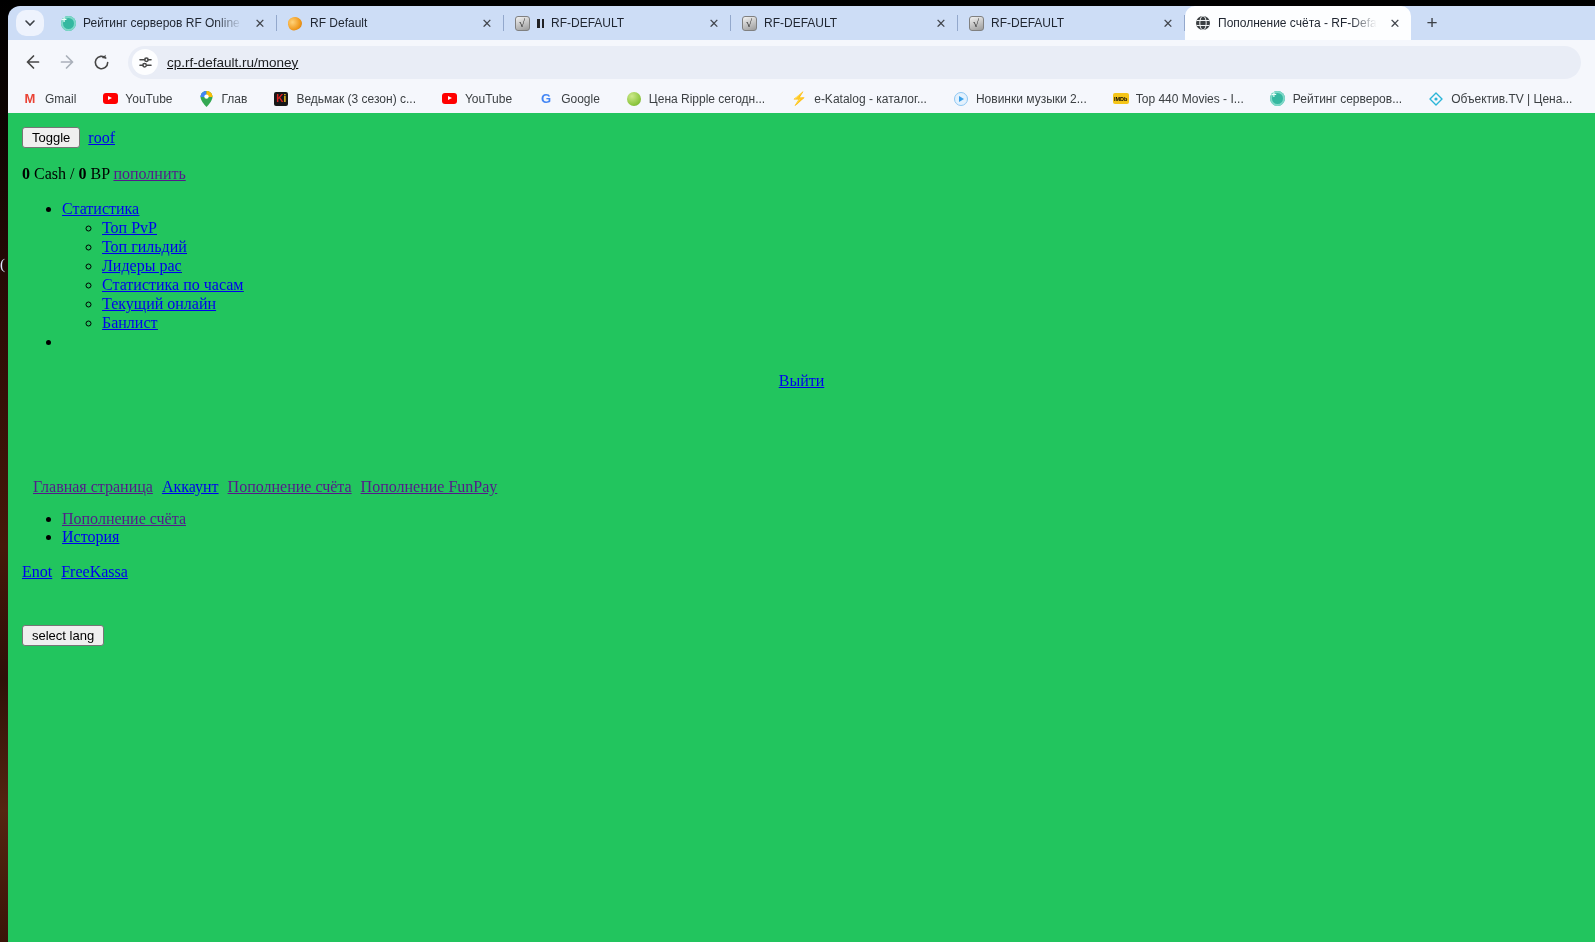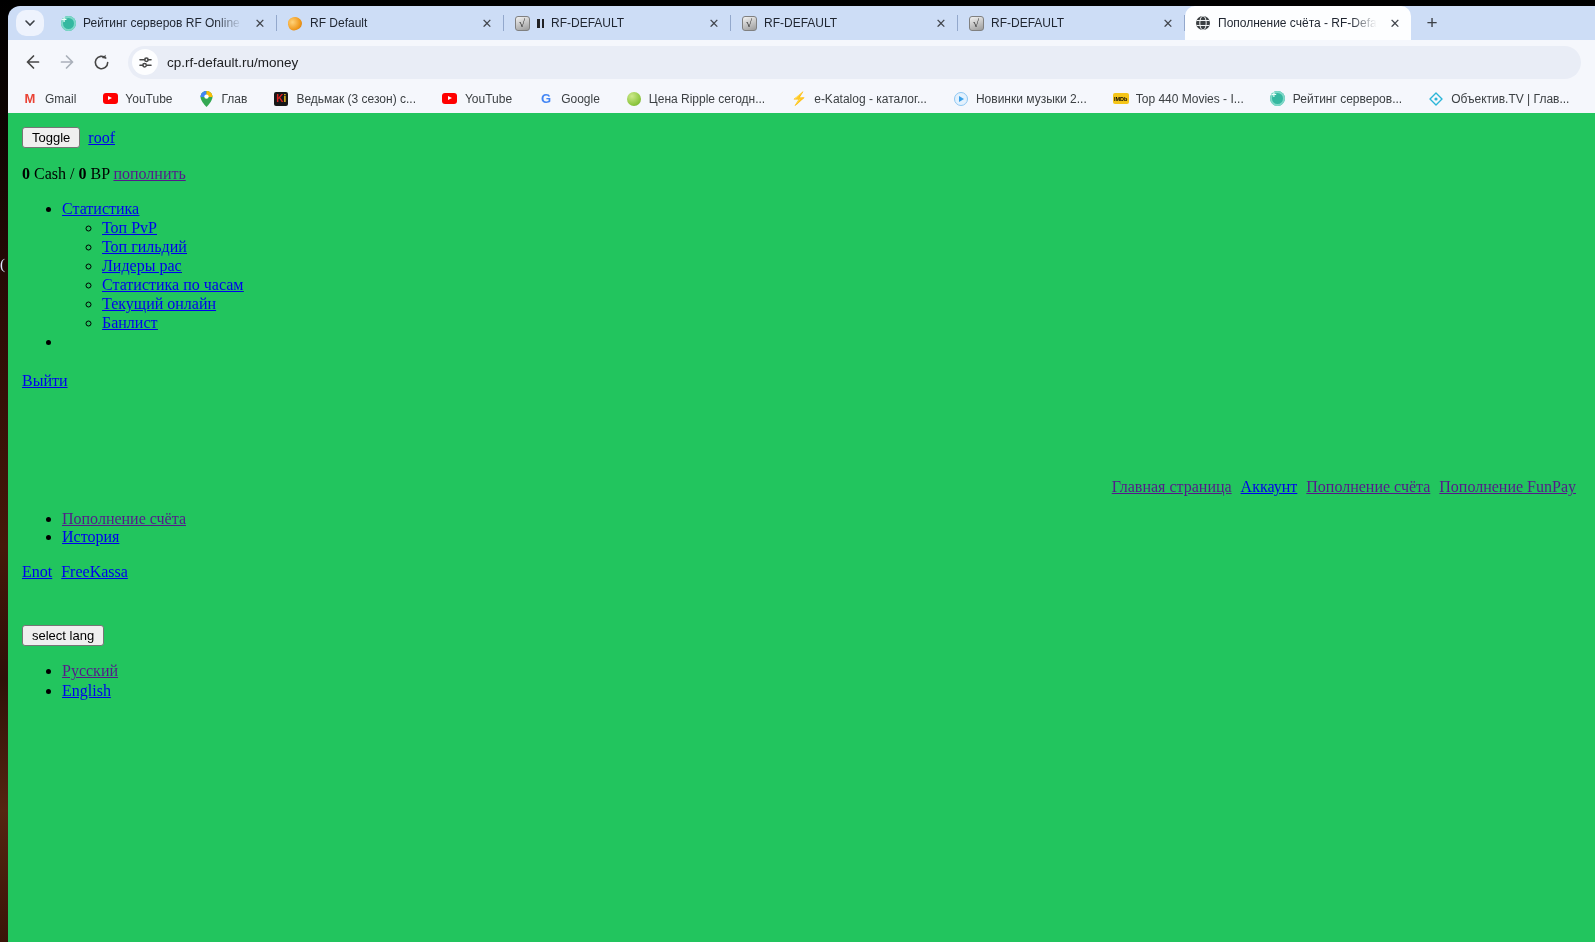--- a/index.html
+++ b/index.html
@@ -41,21 +41,21 @@
   .icon-globe { width:16px; height:16px; }
   .media-pause { display:flex; gap:2px; flex:none; }
   .media-pause i { width:2.5px; height:9px; background:#202124; }
   .newtab { width:26px; height:26px; margin-left:8px; align-self:center; display:flex; align-items:center;
     justify-content:center; color:#3d4147; font-size:19px; flex:none; }
 
   
   .toolbar { height:44px; background:#f5f7fc; display:flex; align-items:center; padding:0 14px 0 10px; gap:4px; flex:none; }
   .navbtn { width:30px; height:30px; display:flex; align-items:center; justify-content:center; flex:none; }
   .omnibox { flex:1; height:33px; margin-left:8px; background:#e9edf6; border-radius:17px;
-    display:flex; align-items:center; padding:0 14px 0 4px; gap:9px; }
+    display:flex; align-items:center; padding:0 14px 0 4px; gap:9px;text-decoration:underline; }
   .tune-chip { width:26px; height:26px; background:#fdfeff; border-radius:50%;
     display:flex; align-items:center; justify-content:center; flex:none; }
   .url { font-size:13.5px; color:#202124; }
 
   
   .bookmarks { height:29px; background:#f5f7fc; display:flex; align-items:center; padding:0 0 0 14px; gap:26px;
     white-space:nowrap; overflow:hidden; flex:none; }
   .bm { display:flex; align-items:center; gap:7px; font-size:12px; color:#3c4043; flex:none; }
   .bmico { width:16px; height:16px; display:flex; align-items:center; justify-content:center; flex:none; }
   .ico-gmail { color:#ea4335; font-weight:bold; font-size:13px; }
@@ -82,23 +82,23 @@
   .page a.visited { color:#551A8B; }
   .htmlbtn { font-family:"Liberation Sans", sans-serif; font-size:13px; color:#000;
     background:#efefef; border:1px solid #767676; border-radius:3px; padding:2px 9px; }
   .topbar { display:flex; align-items:center; gap:8px; }
   .balance { margin:17px 0; }
   ul.l1 { margin:16px 0; padding-left:40px; list-style:disc; }
   ul.l1 > li { margin:1px 0;text-decoration:underline; }
   ul.l2 { margin:0; padding-left:40px; list-style:circle; }
   ul.l2 > li { margin:1px 0; }
   li.empty { height:17px; }
-  .logout { margin-top:22px; }
+  .logout { margin-top:22px;text-align:center; }
   .spacer-a { height:88px; }
-  .navline { margin:0 0 8px 11px;text-align:right; }
+  .navline { margin:0 0 8px 11px; }
   .navline a { margin-right:5px; }
   ul.menu { margin:14px 0 16px 0; padding-left:40px; list-style:disc; }
   .choose { margin:17px 0; }
   .pays { margin:17px 0; }
   .pays a { margin-right:5px; }
   .spacer-b { height:27px; }
   ul.langs { margin:16px 0; padding-left:40px; list-style:disc; }
   ul.langs li { margin:2px 0; }
 </style>
 </head>
@@ -277,21 +277,21 @@
         </span>
       <span>Рейтинг серверов...</span>
     </div>
     <div class="bm">
       <span class="bmico">
         <svg class="ico-eye" width="14" height="14" viewBox="0 0 14 14">
             <path d="M7 1l6 6-6 6-6-6z" fill="none" stroke="#2ab5d8" stroke-width="1.4" stroke-linejoin="round"></path>
             <circle cx="7" cy="7" r="1.6" fill="#2ab5d8"></circle>
           </svg>
       </span>
-      <span>Объектив.TV | Глав...</span>
+      <span>Объектив.TV | Цена...</span>
     </div>
 
   </div>
 
   <div class="page">
 
     <div class="topbar">
       <button class="htmlbtn">Toggle</button>
       <a href="#">roof</a>
     </div>
@@ -332,19 +332,15 @@
 
     <p class="pays">
       <a href="#">Enot</a>
       <a href="#">FreeKassa</a>
     </p>
 
     <div class="spacer-b"></div>
 
     <button class="htmlbtn">select lang</button>
 
-    <ul class="langs">
-      <li><a href="#" class="visited">Русский</a></li>
-      <li><a href="#">English</a></li>
-    </ul>
 
   </div>
 </div>
 
 </body></html>

